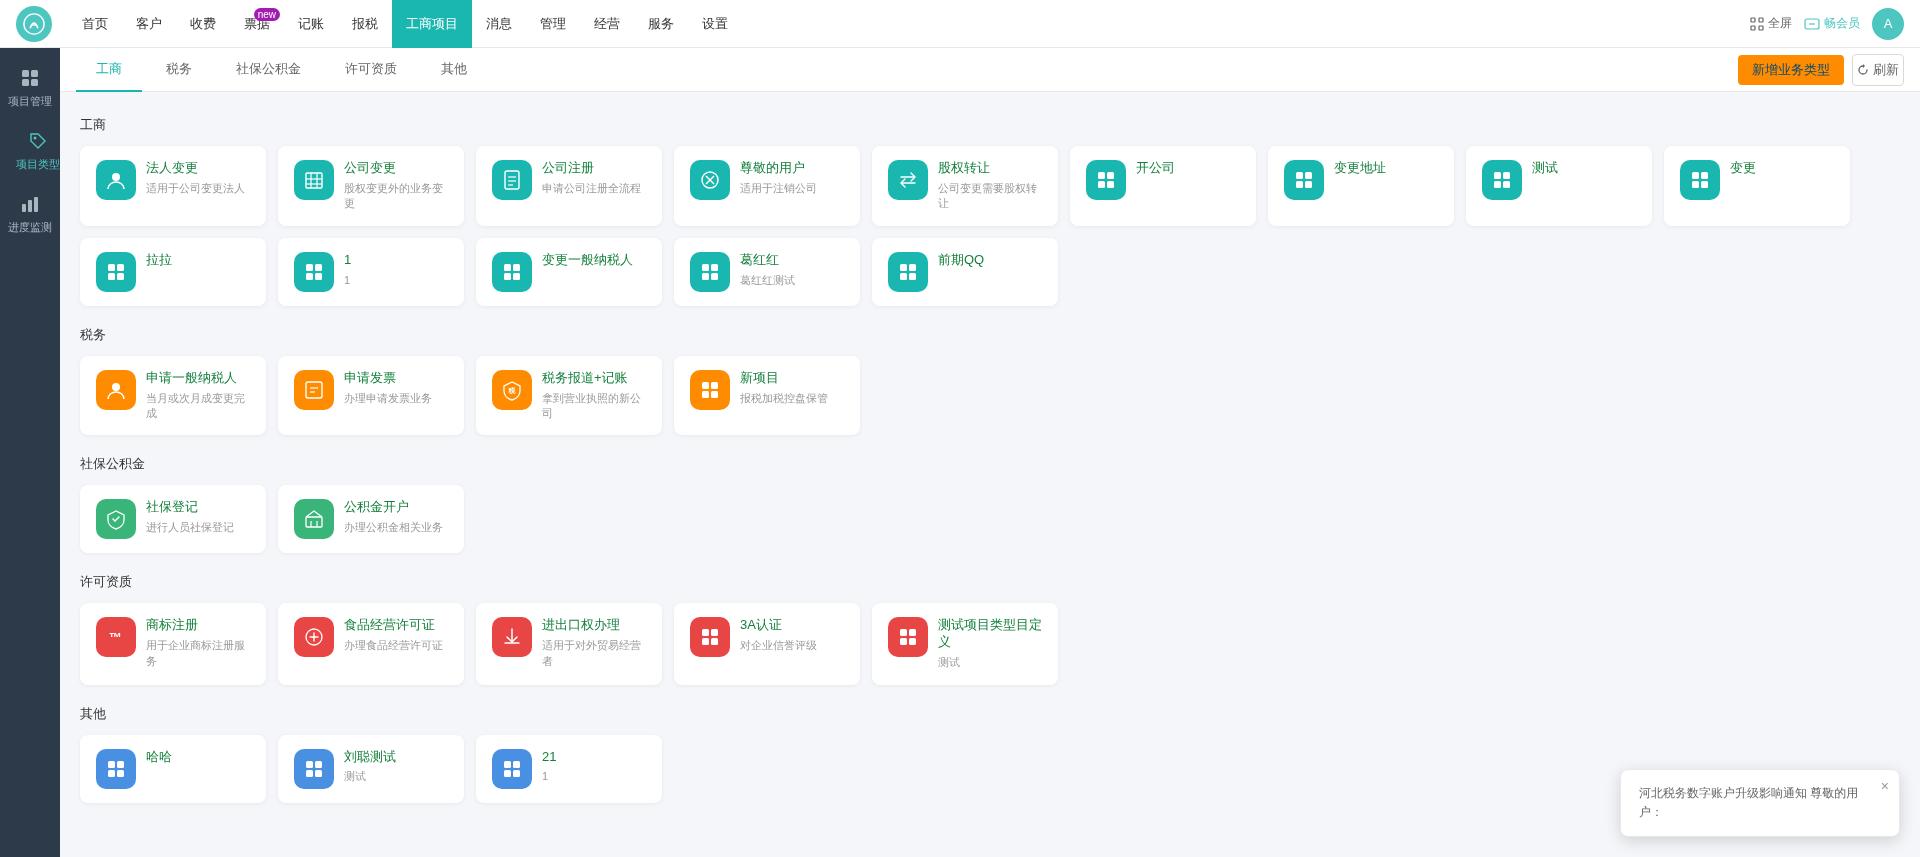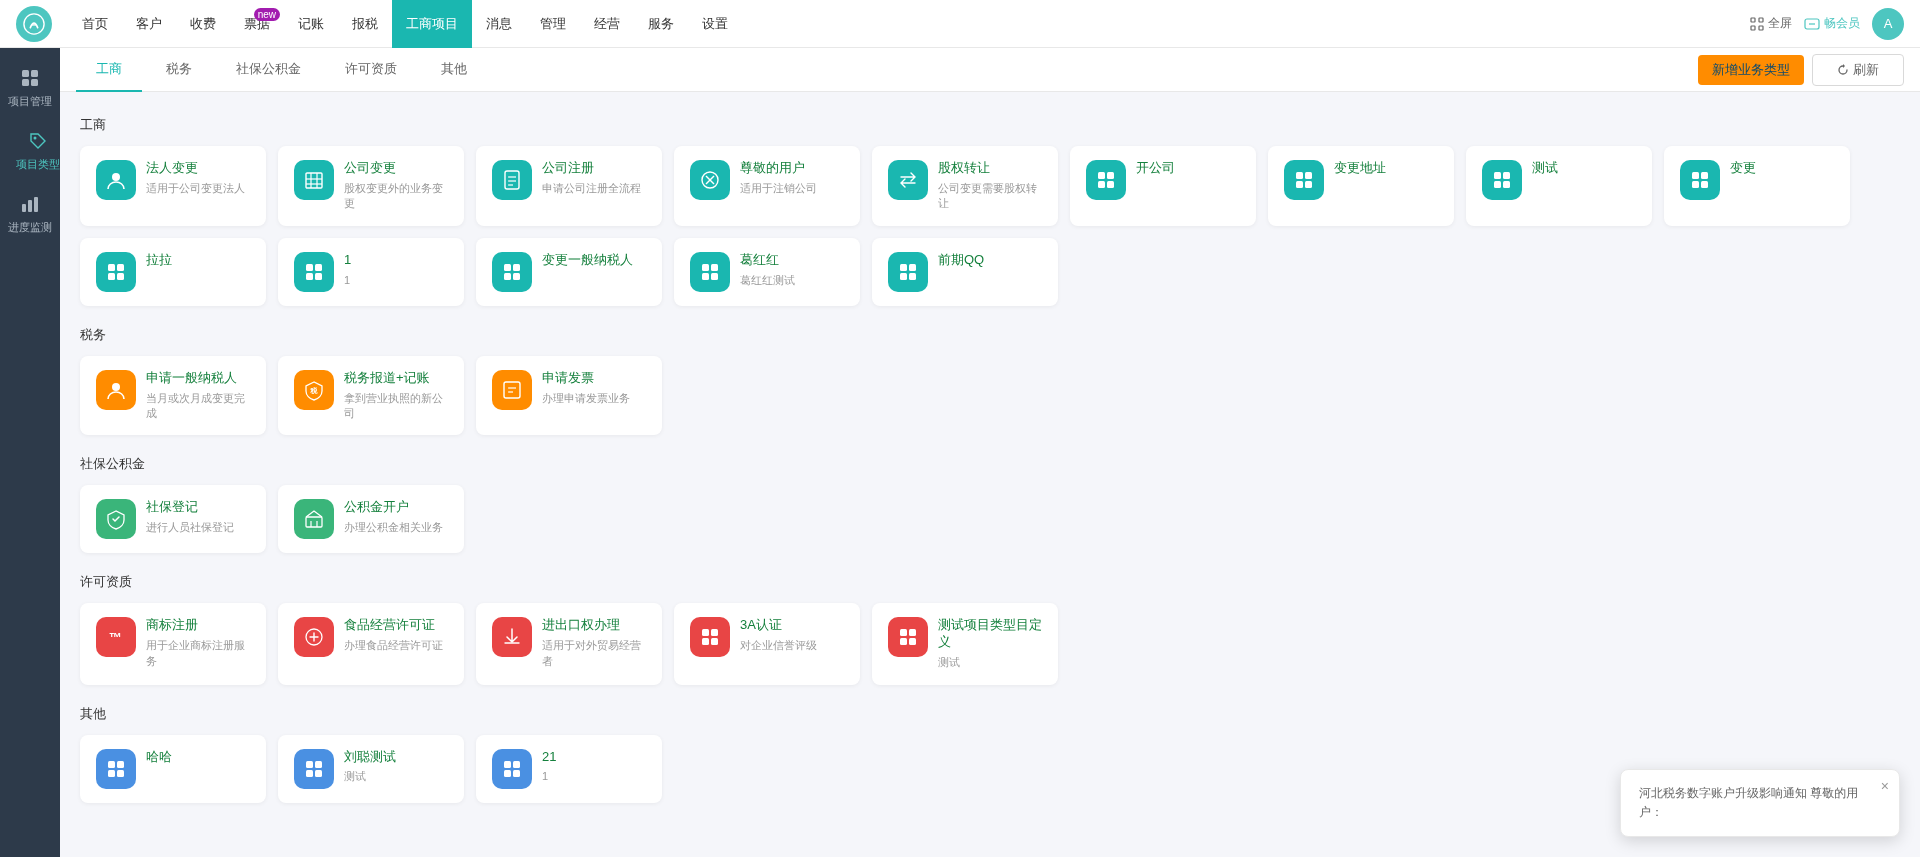--- a/index.html
+++ b/index.html
@@ -151,21 +151,21 @@
       border: none;
       padding: 6px 14px;
       border-radius: 4px;
       cursor: pointer;
       font-size: 13px;
     }
     .btn-refresh {
       background: #fff;
       border: 1px solid #d9d9d9;
       color: #666;
-      padding: 6px 24px;
+      padding: 6px 4px;
       border-radius: 4px;
       cursor: pointer;
       font-size: 13px;
       display: flex; align-items: center; gap: 4px;
     }
 
     
     .scroll-content {
       flex: 1;
       overflow-y: auto;
@@ -571,40 +571,54 @@
                 </svg>
               </div>
               <div class="card-info">
                 <div class="card-title">申请一般纳税人</div>
                 <div class="card-desc">当月或次月成变更完成</div>
               </div>
             </div>
             <div class="card">
               <div class="card-icon ic-orange">
                 <svg width="22" height="22" viewBox="0 0 22 22" fill="none">
-                  <path d="M11 3L3 7v5c0 4 3.3 7.7 8 9 4.7-1.3 8-5 8-9V7l-8-4z" stroke="#fff" stroke-width="1.3" fill="none"></path>
-                  <text x="11" y="14" text-anchor="middle" fill="#fff" font-size="7" font-weight="bold">税</text>
-                </svg>
-              </div>
-              <div class="card-info">
-                <div class="card-title">税务报道+记账</div>
-                <div class="card-desc">拿到营业执照的新公司</div>
-              </div>
-            </div>
-            <div class="card">
-              <div class="card-icon ic-orange">
-                <svg width="22" height="22" viewBox="0 0 22 22" fill="none">
                   <rect x="3" y="3" width="16" height="16" rx="2" stroke="#fff" stroke-width="1.4" fill="none"></rect>
                   <line x1="7" y1="9" x2="15" y2="9" stroke="#fff" stroke-width="1.2"></line>
                   <line x1="7" y1="13" x2="12" y2="13" stroke="#fff" stroke-width="1.2"></line>
                 </svg>
               </div>
               <div class="card-info">
                 <div class="card-title">申请发票</div>
                 <div class="card-desc">办理申请发票业务</div>
+              </div>
+            </div>
+            <div class="card">
+              <div class="card-icon ic-orange">
+                <svg width="22" height="22" viewBox="0 0 22 22" fill="none">
+                  <path d="M11 3L3 7v5c0 4 3.3 7.7 8 9 4.7-1.3 8-5 8-9V7l-8-4z" stroke="#fff" stroke-width="1.3" fill="none"></path>
+                  <text x="11" y="14" text-anchor="middle" fill="#fff" font-size="7" font-weight="bold">税</text>
+                </svg>
+              </div>
+              <div class="card-info">
+                <div class="card-title">税务报道+记账</div>
+                <div class="card-desc">拿到营业执照的新公司</div>
+              </div>
+            </div>
+            <div class="card">
+              <div class="card-icon ic-orange">
+                <svg width="22" height="22" viewBox="0 0 22 22" fill="none">
+                  <rect x="3" y="3" width="7" height="7" rx="1.5" fill="#fff"></rect>
+                  <rect x="12" y="3" width="7" height="7" rx="1.5" fill="#fff"></rect>
+                  <rect x="3" y="12" width="7" height="7" rx="1.5" fill="#fff"></rect>
+                  <rect x="12" y="12" width="7" height="7" rx="1.5" fill="#fff"></rect>
+                </svg>
+              </div>
+              <div class="card-info">
+                <div class="card-title">新项目</div>
+                <div class="card-desc">报税加税控盘保管</div>
               </div>
             </div>
           </div>
         </div>
         <div>
           <div class="section-title">社保公积金</div>
           <div class="cards-grid">
             <div class="card">
               <div class="card-icon ic-green">
                 <svg width="22" height="22" viewBox="0 0 22 22" fill="none">

